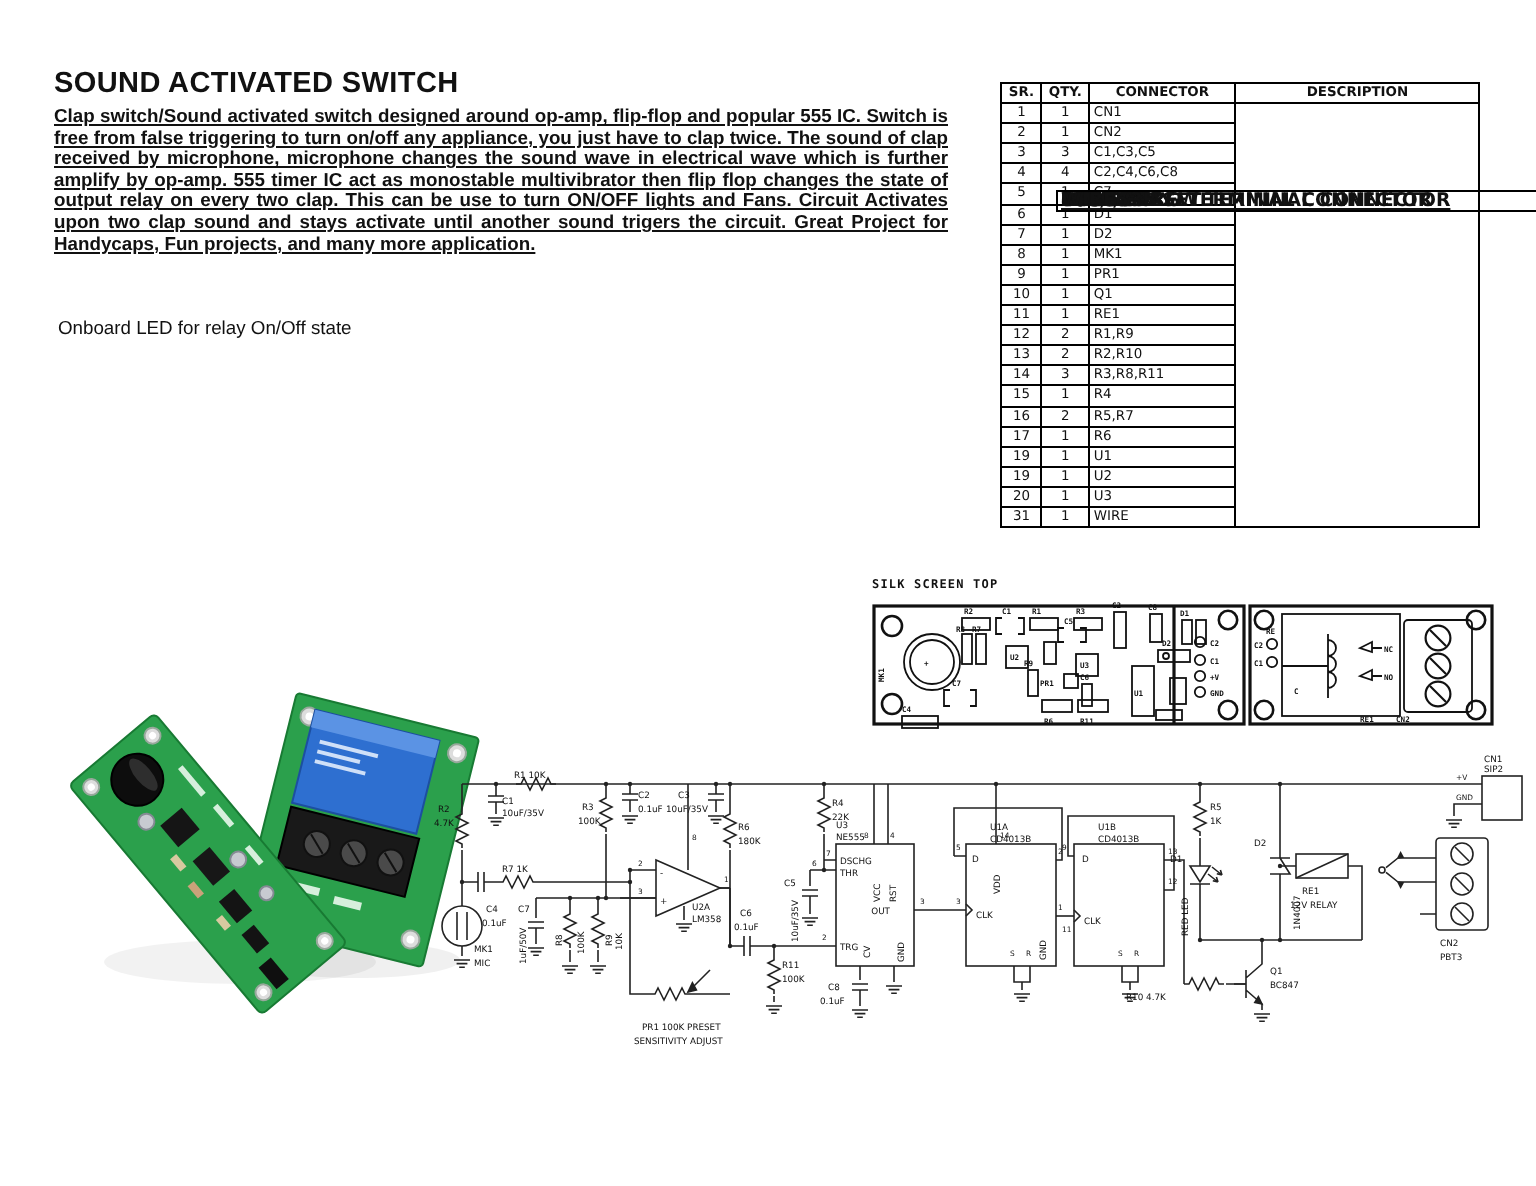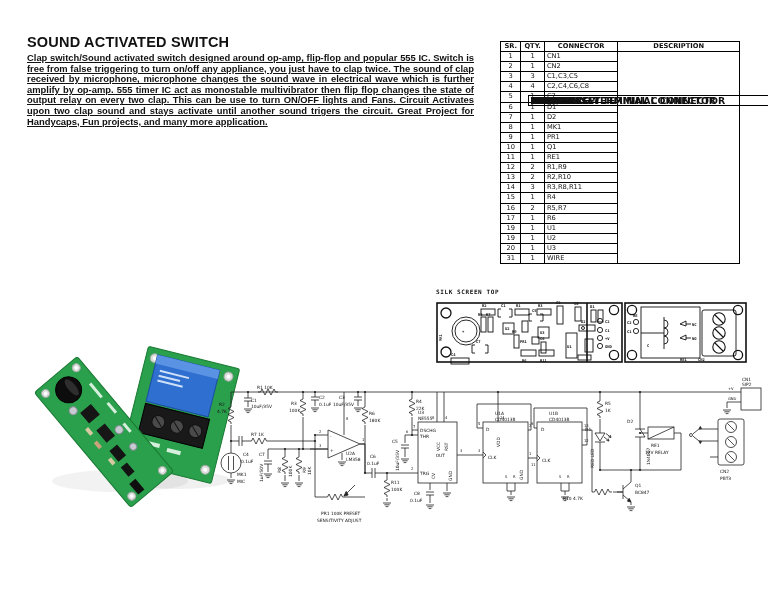--- a/index.html
+++ b/index.html
@@ -26,20 +26,21 @@
   .p{font-family:"DejaVu Sans",sans-serif;fill:#111;font-size:3.7px;}
 </style>
 </head>
 <body>
 
 <div class="page">
 
   <div class="title">SOUND ACTIVATED  SWITCH</div>
   <p class="desc">Clap switch/Sound activated switch designed around op-amp, flip-flop and popular 555 IC.  Switch is free from false triggering to turn on/off any appliance, you just have to clap twice.  The sound of clap received by microphone, microphone changes the sound wave in electrical wave which is further amplify by op-amp.  555 timer IC act as monostable multivibrator then flip flop changes the state of output relay on every two clap. This can be use to turn ON/OFF lights and Fans. Circuit Activates upon two clap sound and stays activate until another sound trigers the circuit. Great Project for Handycaps, Fun projects, and many more application.</p>
   <div class="features">
+      <div>Onboard LED for relay On/Off state</div>
     </div>
 
   <table class="parts">
     <colgroup>
         <col class="col-sr">
         <col class="col-qty">
         <col class="col-ref">
         <col class="col-desc">
       </colgroup>
     <thead>

